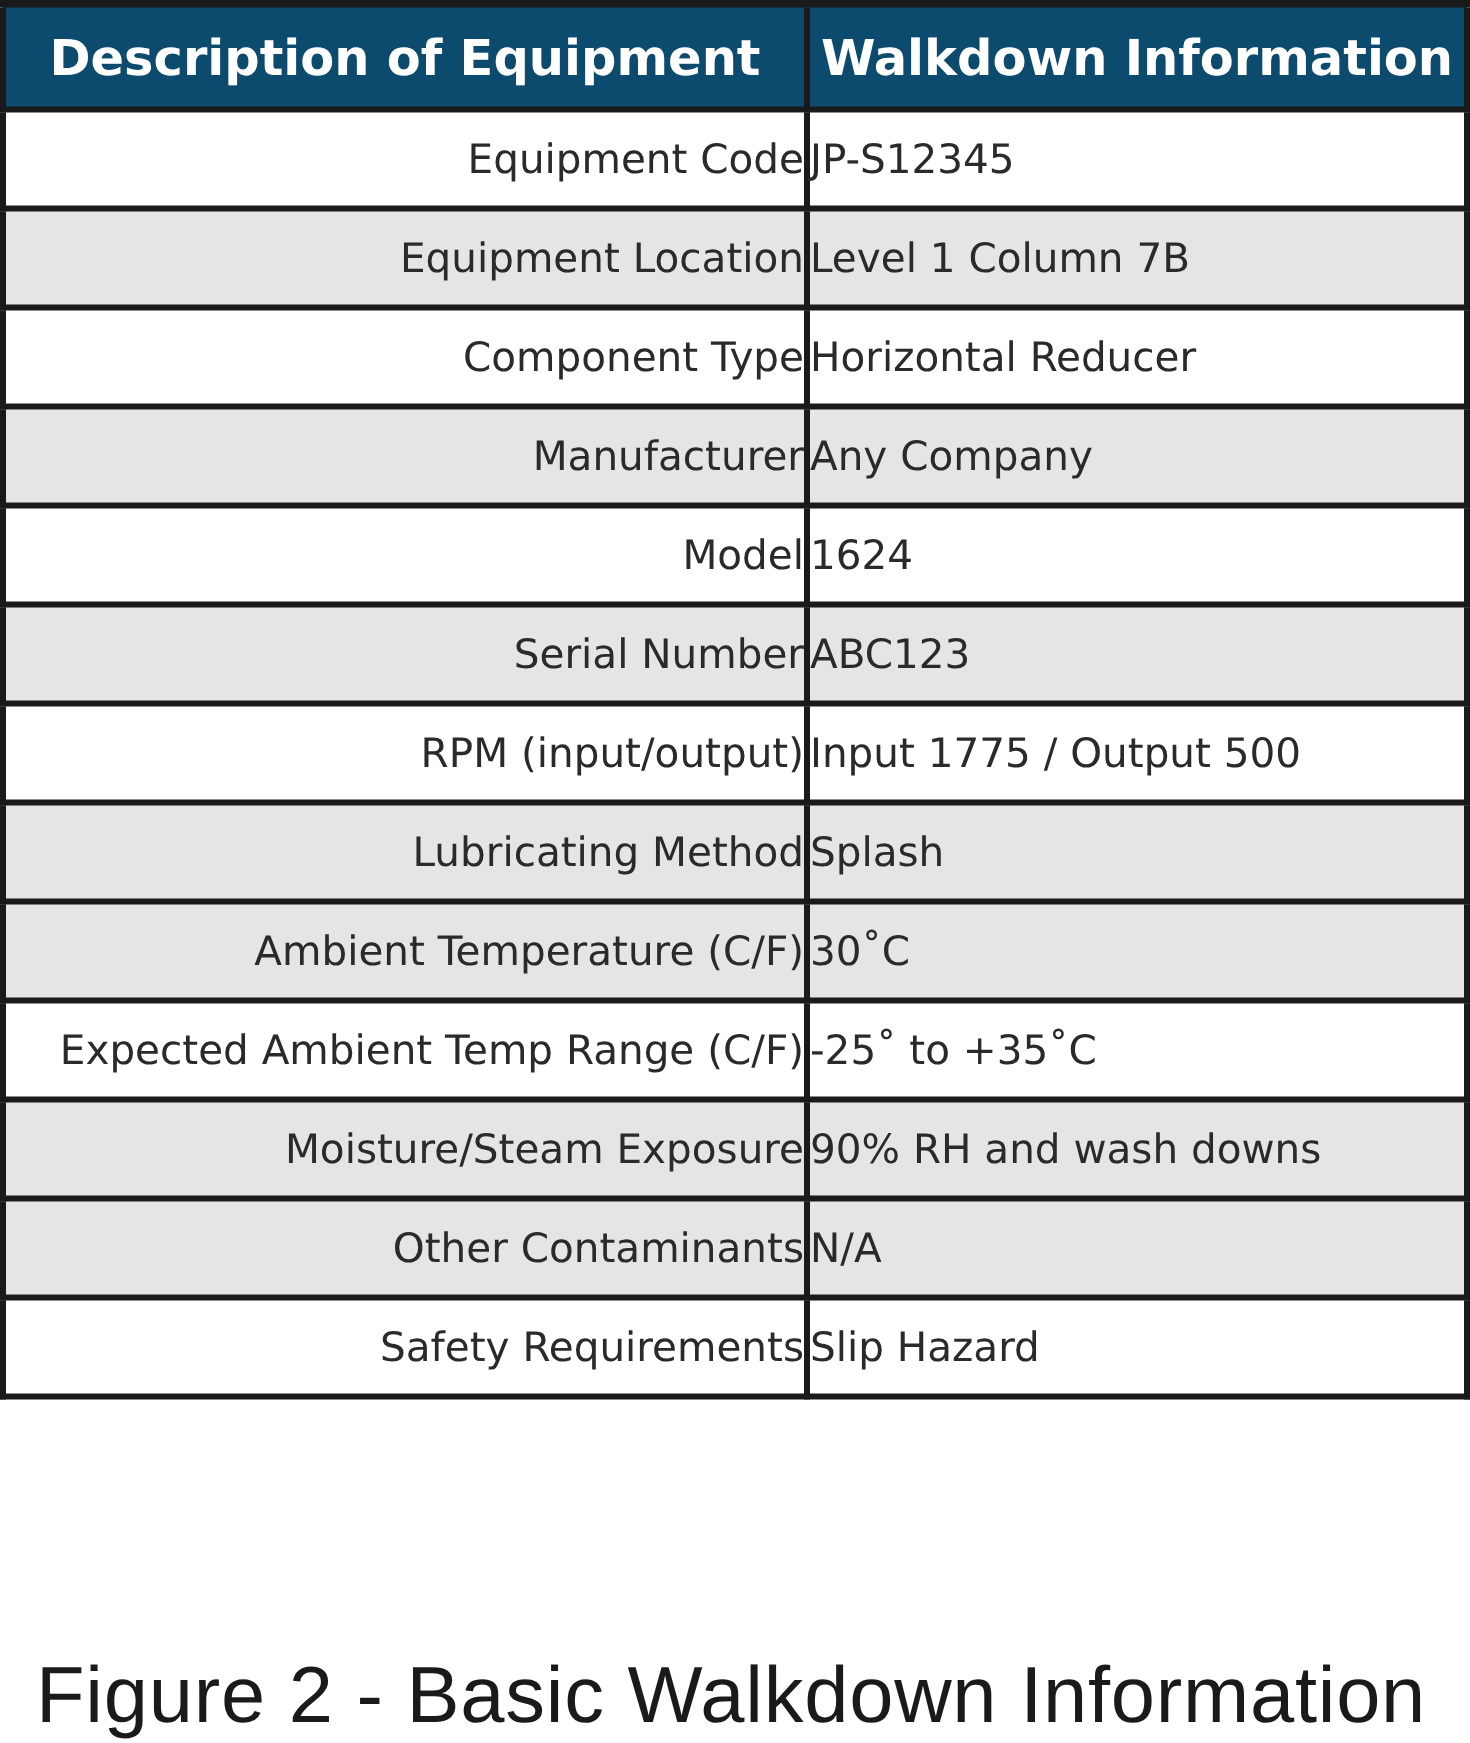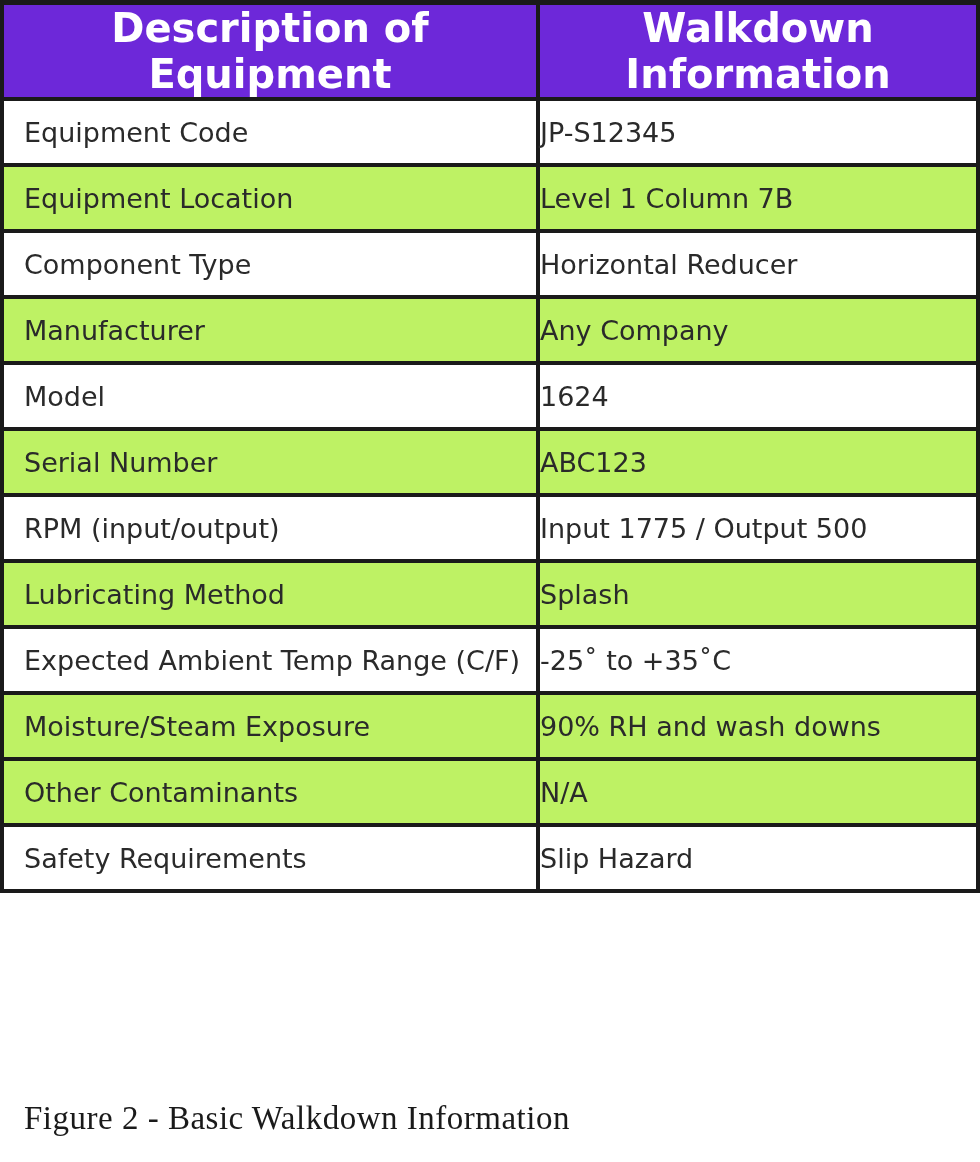--- a/index.html
+++ b/index.html
@@ -8,42 +8,42 @@
       position: absolute; left: 0; top: 0;
       width: 980px;
       border-collapse: collapse;
       font-family: "DejaVu Sans", sans-serif;
     }
     .tbl th, .tbl td {
       border: 4px solid #1a1a1a;
       padding: 0;
     }
     .tbl th {
-      background: #6d28d9;
+      background: #0c4a6e;
       color: #ffffff;
       height: 66px;
-      font-size: 40px;
+      font-size: 33px;
       font-weight: bold;
       text-align: center;
       border-top-width: 5px;
     }
     .tbl th.c1 { width: 532px; }
     .tbl td {
       height: 62px;
       font-size: 27px;
       color: #2a2a2a;
     }
-    .tbl td.c1 { padding-left: 20px; text-align: left; }
+    .tbl td.c1 { padding-left: 20px; text-align: right; }
     .tbl td.c2 { text-align: left; }
-    .tbl tr.alt td { background: #bef264; }
+    .tbl tr.alt td { background: #e5e5e5; }
     .tbl tr.plain td { background: #ffffff; }
     .caption {
       position: absolute; left: 24px; top: 1100px;
-      font-family: Liberation Serif, serif;
-      font-size: 33px;
+      font-family: Liberation Sans, sans-serif;
+      font-size: 53px;
       color: #1a1a1a;
       letter-spacing: 0.5px;
       white-space: nowrap;
     }
   </style>
 </head>
 <body>
 
 <table class="tbl">
   <thead>
@@ -78,20 +78,24 @@
       <td class="c2">ABC123</td>
     </tr>
     <tr class="plain">
       <td class="c1">RPM (input/output)</td>
       <td class="c2">Input 1775 / Output 500</td>
     </tr>
     <tr class="alt">
       <td class="c1">Lubricating Method</td>
       <td class="c2">Splash</td>
     </tr>
+    <tr class="alt">
+      <td class="c1">Ambient Temperature (C/F)</td>
+      <td class="c2">30˚C</td>
+    </tr>
     <tr class="plain">
       <td class="c1">Expected Ambient Temp Range (C/F)</td>
       <td class="c2">-25˚ to +35˚C</td>
     </tr>
     <tr class="alt">
       <td class="c1">Moisture/Steam Exposure</td>
       <td class="c2">90% RH and wash downs</td>
     </tr>
     <tr class="alt">
       <td class="c1">Other Contaminants</td>

